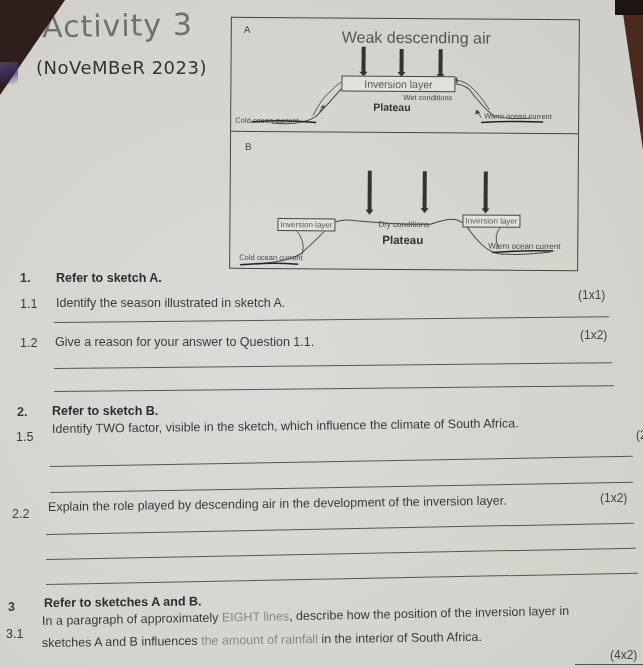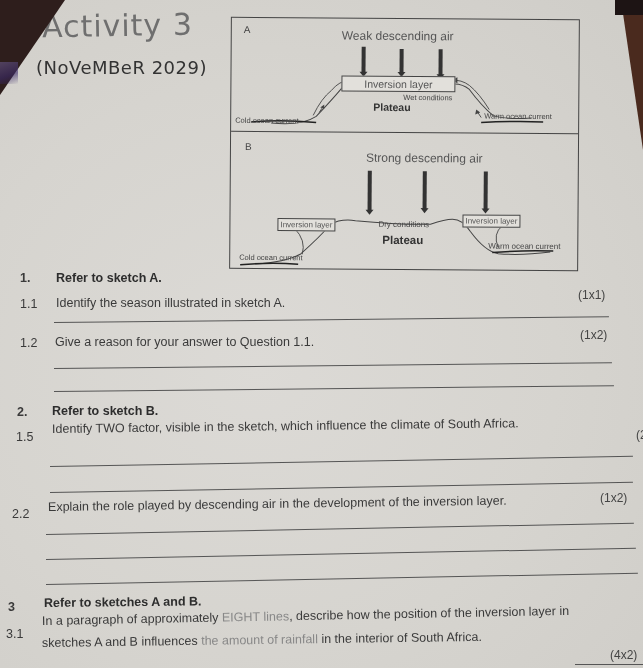--- a/index.html
+++ b/index.html
@@ -42,21 +42,21 @@
     left: 36px; top: 57px; font-family: "DejaVu Sans", sans-serif;
     font-size: 18px; color: #333; letter-spacing: 0.5px;
   }
 
   .sketch {
     left: 230px; top: 18px; width: 347px; height: 250px;
     border: 1.3px solid #444; transform: rotate(0.4deg);
   }
   .sketch-div { position: absolute; left: 0; right: 0; top: 113px; border-top: 1.3px solid #444; }
   .sk-label { position: absolute; font-size: 10px; color: #444; }
-  .sk-big { position: absolute; font-size: 12px; color: #555; }
+  .sk-big { position: absolute; font-size: 16px; color: #555; }
   .sk-small { position: absolute; font-size: 7.5px; color: #444; }
   .sk-bold { position: absolute; font-size: 11.5px; color: #333; font-weight: bold; }
   .inv-box {
     position: absolute; border: 1px solid #444; background: #e2e0db;
     font-size: 10.5px; color: #555; text-align: center; line-height: 14px;
   }
   .inv-box.small { font-size: 8px; line-height: 11px; padding: 0 2px; }
   .arrow-down { position: absolute; width: 4px; background: #333; }
   .arrow-down::after {
     content: ""; position: absolute; left: -2px; bottom: -4px;
@@ -78,21 +78,21 @@
 </head>
 <body>
 
 <div class="paper-shade"></div>
 <div class="bg-wood-tl" style="z-index:2"></div>
 <div class="bg-strip-tl" style="z-index:2"></div>
 <div class="bg-wood-tr" style="z-index:2"></div>
 <div class="bg-wood-tr2" style="z-index:2"></div>
 
 <div class="layer title">Activity 3</div>
-<div class="layer subtitle">(NoVeMBeR 2029)</div>
+<div class="layer subtitle">(NoVeMBeR 2023)</div>
 
 <div class="layer sketch">
   <div class="sketch-div"></div>
 
   <svg class="sk-svg" width="347" height="250">
 
     <path d="M40 105 Q70 108 85 98 Q100 82 110 70 Q118 62 128 64 Q170 72 215 66 Q228 62 238 70 Q250 86 262 96 Q275 100 300 98" fill="none" stroke="#444" stroke-width="1"></path>
 
     <path d="M20 104 Q50 101 85 104" fill="none" stroke="#222" stroke-width="1.5"></path>
 
@@ -122,21 +122,20 @@
   <div class="arrow-down" style="left:130px;top:28px;height:26px;"></div>
   <div class="arrow-down" style="left:168px;top:30px;height:24px;"></div>
   <div class="arrow-down" style="left:207px;top:30px;height:26px;"></div>
   <div class="inv-box" style="left:110px;top:57px;width:112px;">Inversion layer</div>
   <div class="sk-small" style="left:138px;top:74px;margin-left:34px;">Wet conditions</div>
   <div class="sk-bold" style="left:142px;top:82px;font-size:10.5px;">Plateau</div>
   <div class="sk-small" style="left:4px;top:98px;font-size:7.5px;">Cold ocean current</div>
   <div class="sk-small" style="left:253px;top:92px;font-size:7.5px;">Warm ocean current</div>
 
   <div class="sk-label" style="left:14px;top:123px;">B</div>
-  <div class="sk-big" style="left:135px;top:132px;">Strong descending air</div>
   <div class="arrow-down" style="left:137px;top:152px;height:40px;"></div>
   <div class="arrow-down" style="left:192px;top:152px;height:38px;"></div>
   <div class="arrow-down" style="left:253px;top:152px;height:38px;"></div>
   <div class="inv-box small" style="left:47px;top:200px;">Inversion layer</div>
   <div class="inv-box small" style="left:232px;top:195px;">Inversion layer</div>
   <div class="sk-small" style="left:148px;top:201px;font-size:8px;">Dry conditions</div>
   <div class="sk-bold" style="left:152px;top:215px;">Plateau</div>
   <div class="sk-small" style="left:9px;top:235px;font-size:7.5px;">Cold ocean current</div>
   <div class="sk-small" style="left:258px;top:222px;font-size:8px;">Warm ocean current</div>
 </div>

